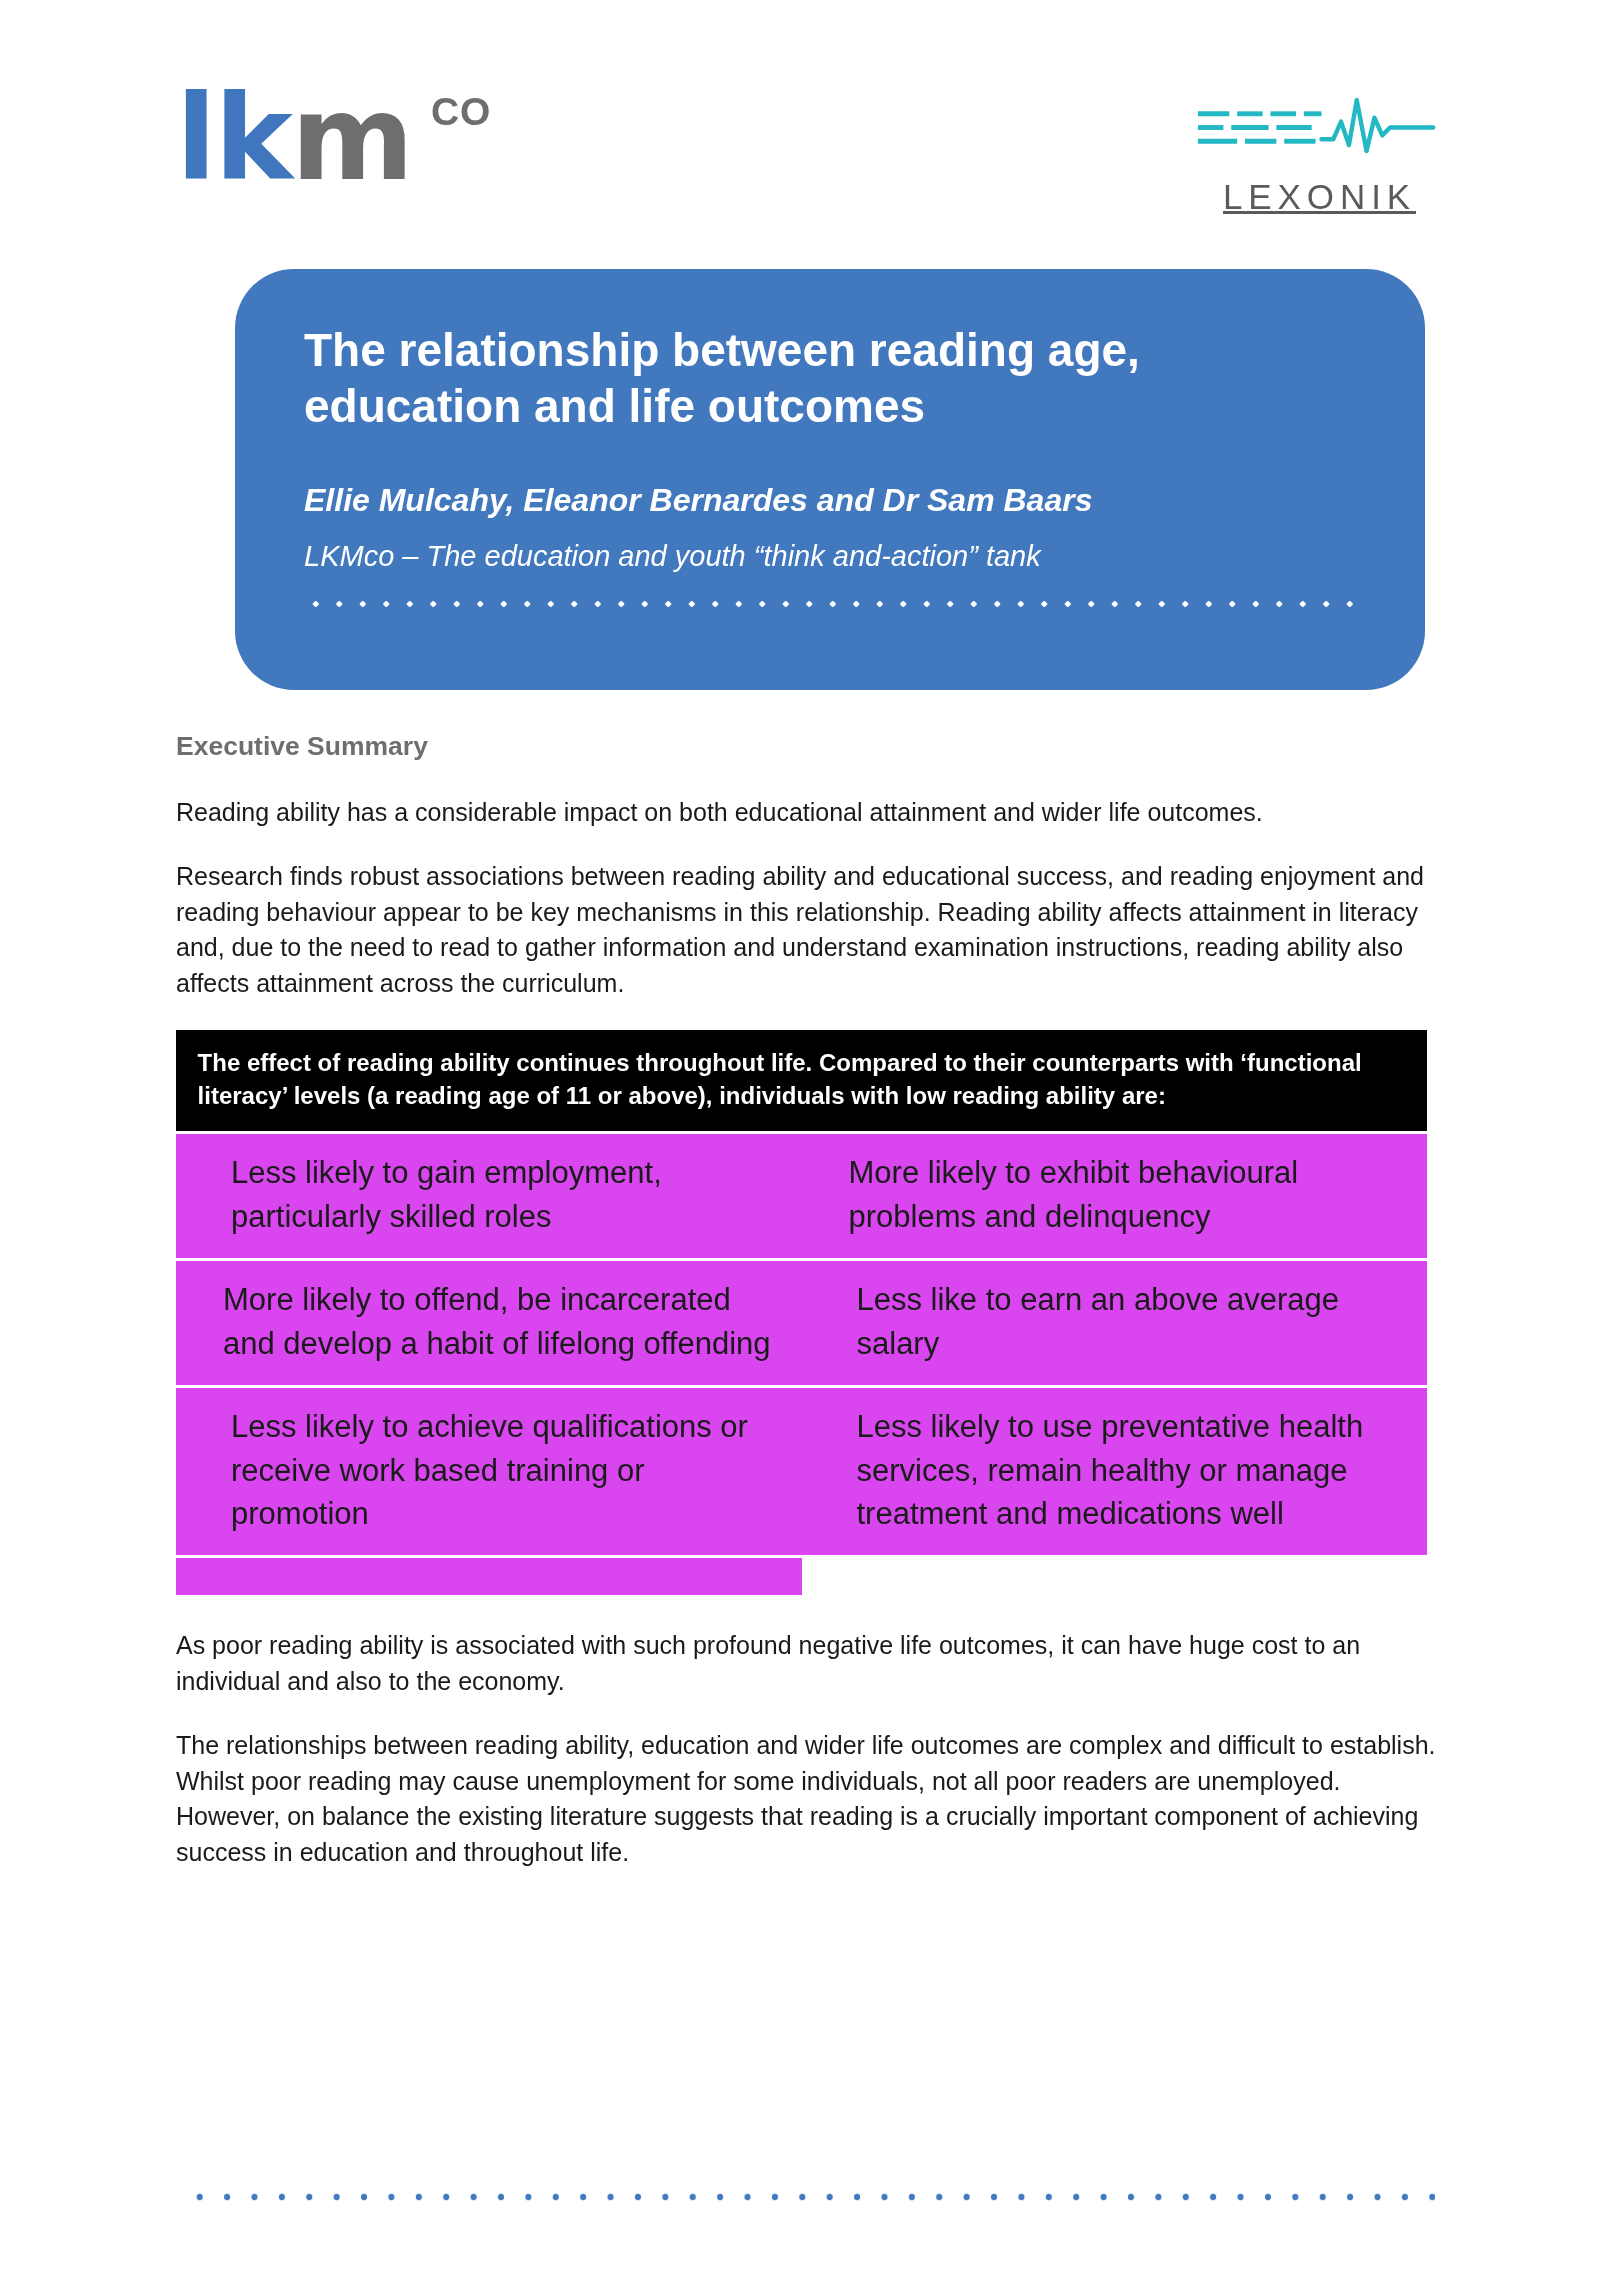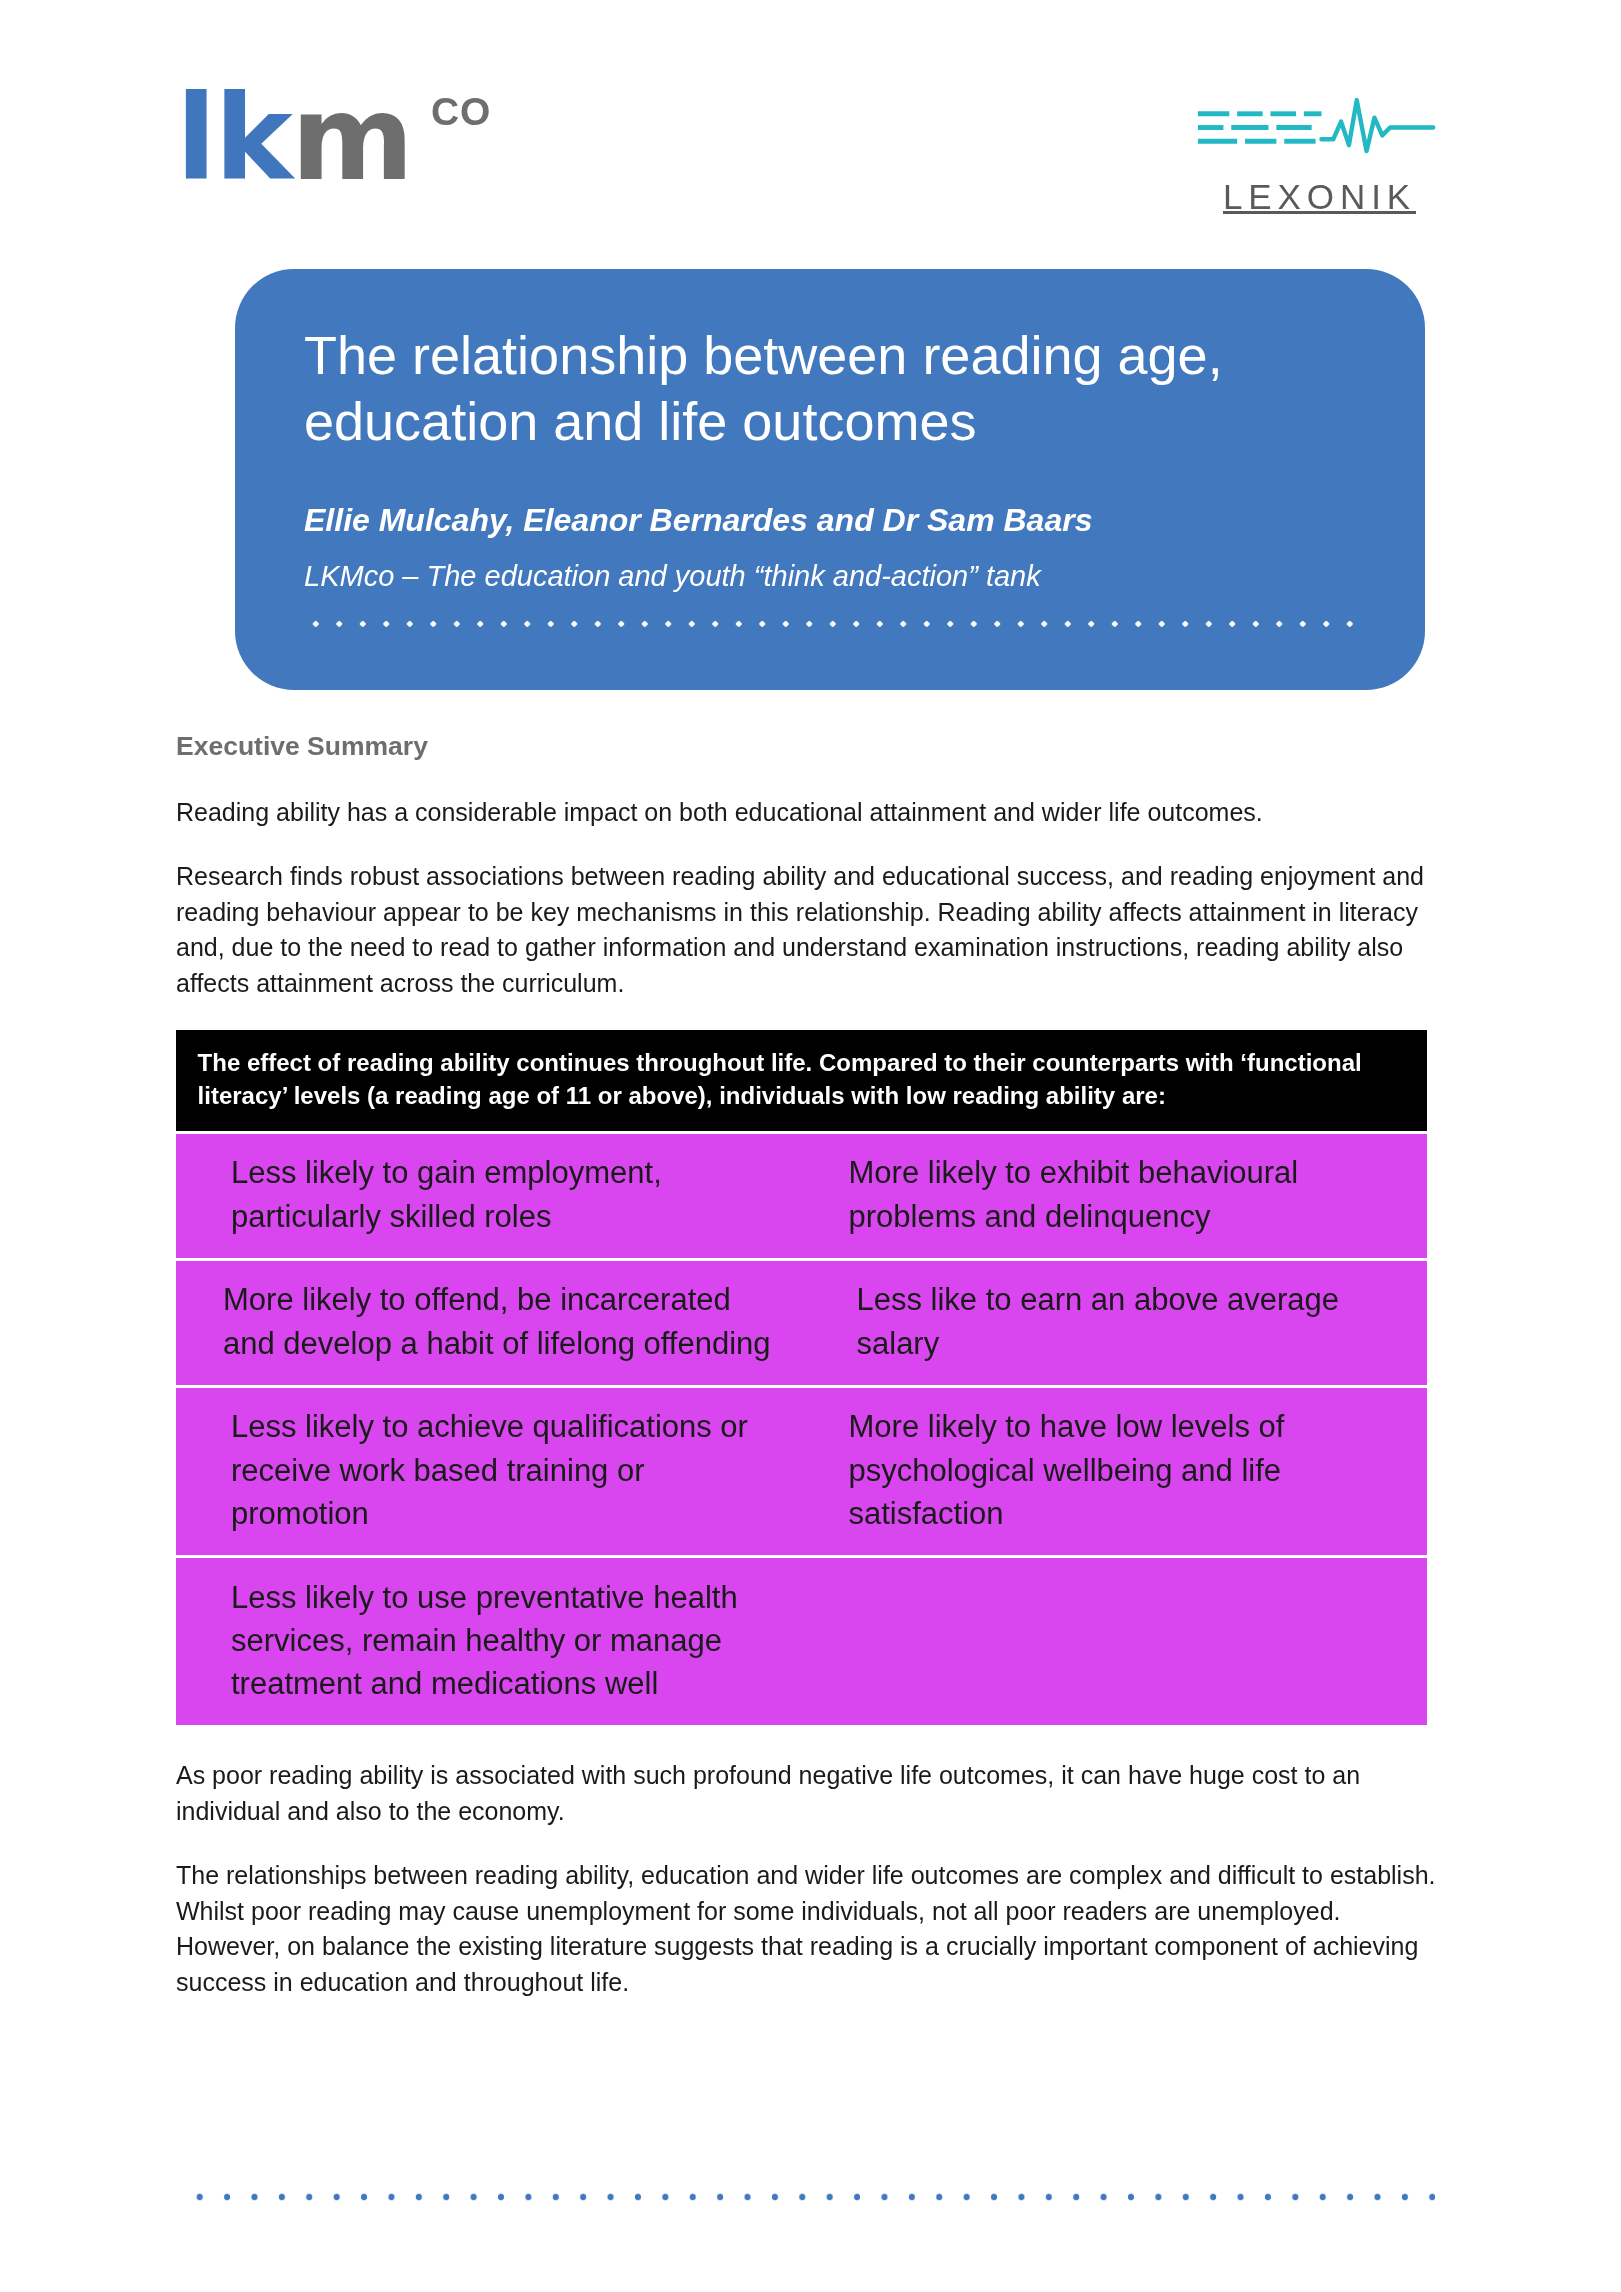--- a/index.html
+++ b/index.html
@@ -76,23 +76,23 @@
   
   .title-panel {
     margin: 13.7px 98px 0 137px;
     background: #4178be;
     border-radius: 59px;
     padding: 53px 69px 43px 69px;
     color: #ffffff;
     min-height: 421px;
   }
   .doc-title {
-    font-size: 54px;
+    font-size: 46px;
     line-height: 1.23;
-    font-weight: 400;
+    font-weight: 700;
     margin: 0 0 47px 0;
     font-family: "Liberation Sans", sans-serif;
   }
   .authors {
     font-size: 32px;
     font-weight: bold;
     font-style: italic;
     margin: 0 0 21.6px 0;
   }
   .affiliation {
@@ -212,21 +212,20 @@
     <p class="para">Research finds robust associations between reading ability and educational success, and reading enjoyment and reading behaviour appear to be key mechanisms in this relationship. Reading ability affects attainment in literacy and, due to the need to read to gather information and understand examination instructions, reading ability also affects attainment across the curriculum.</p>
 
     <div class="callout">
       <div class="callout-head">The effect of reading ability continues throughout life. Compared to their counterparts with ‘functional literacy’ levels (a reading age of 11 or above), individuals with low reading ability are:</div>
       <div class="callout-grid">
         <div class="cell left">Less likely to gain employment, particularly skilled roles</div>
         <div class="cell right">More likely to exhibit behavioural problems and delinquency</div>
         <div class="cell right">More likely to offend, be incarcerated and develop a habit of lifelong offending</div>
         <div class="cell left">Less like to earn an above average salary</div>
         <div class="cell left">Less likely to achieve qualifications or receive work based training or promotion</div>
-        <div class="cell right">More likely to have low levels of psychological wellbeing and life satisfaction</div>
         <div class="cell left">Less likely to use preventative health services, remain healthy or manage treatment and medications well</div>
         <div class="cell right empty"></div>
       </div>
     </div>
 
     <p class="para">As poor reading ability is associated with such profound negative life outcomes, it can have huge cost to an individual and also to the economy.</p>
     <p class="para">The relationships between reading ability, education and wider life outcomes are complex and difficult to establish. Whilst poor reading may cause unemployment for some individuals, not all poor readers are unemployed. However, on balance the existing literature suggests that reading is a crucially important component of achieving success in education and throughout life.</p>
   </div>
 
   <div class="footer-dots"></div>

